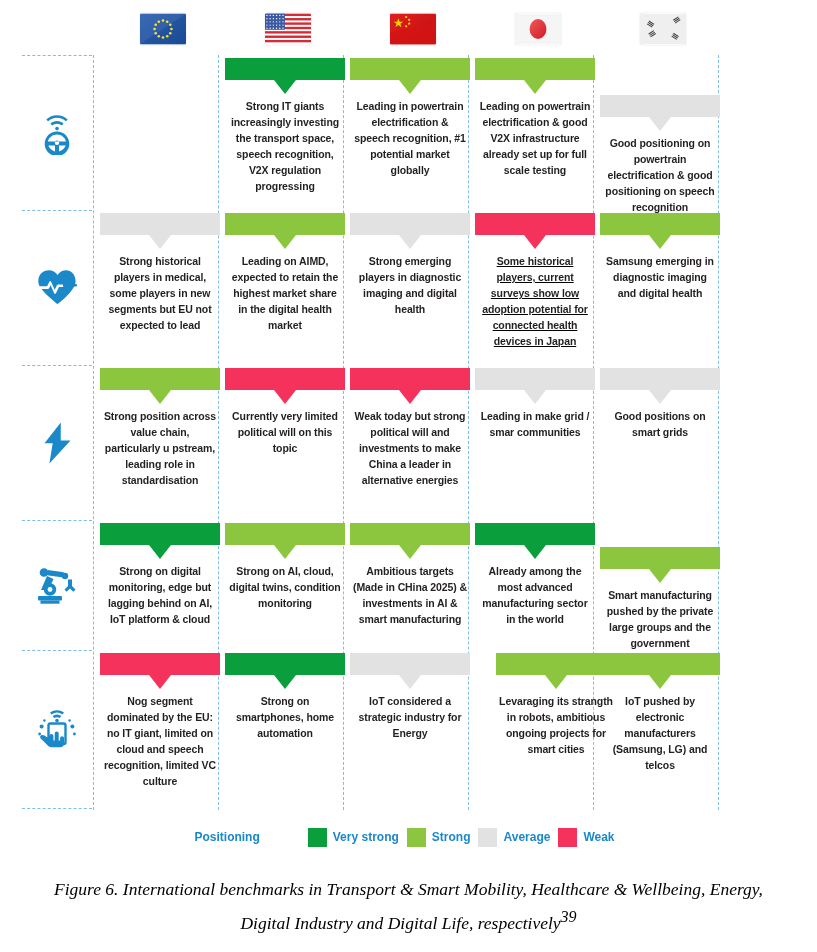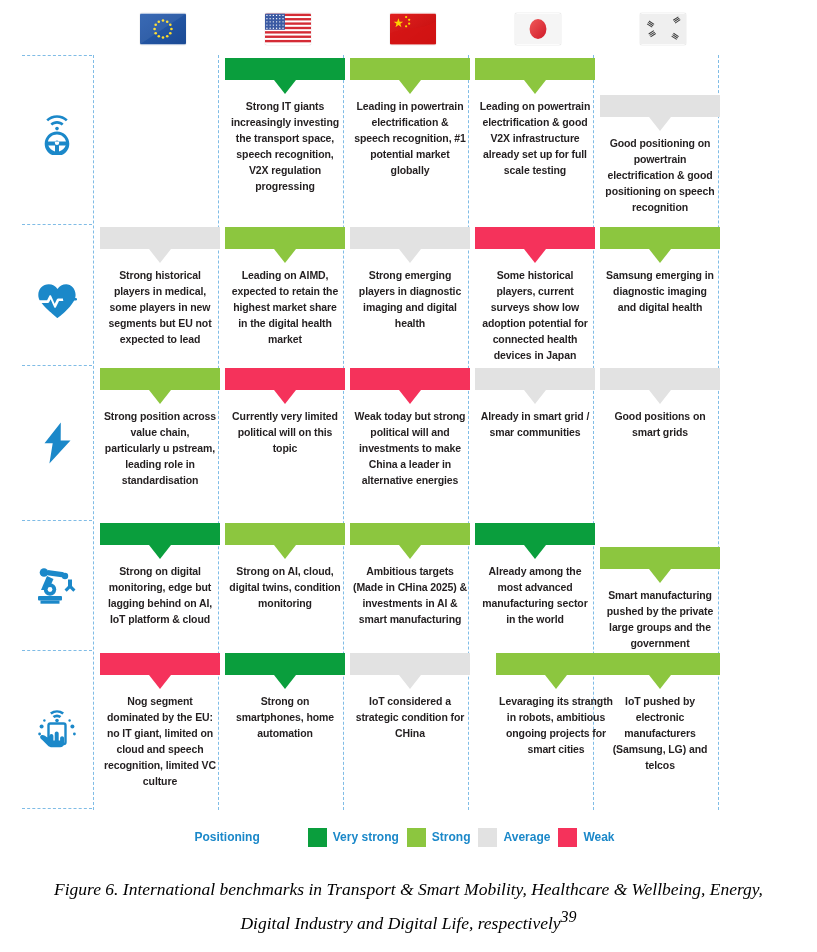--- a/index.html
+++ b/index.html
@@ -333,21 +333,21 @@
           </div>
           <div class="cell-text">Leading on powertrain electrification &amp; good V2X infrastructure already set up for full scale testing</div>
         </div>
         <div class="cell" style="left: 600px; top: 3px; margin-top: 37px;">
           <div class="bar" style="background: rgb(226, 226, 226); color: rgb(226, 226, 226);">
             <span class="notch"></span>
           </div>
           <div class="cell-text">Good positioning on powertrain electrification &amp; good positioning on speech recognition</div>
         </div>
       </div>
-      <div class="row" style="top: 224px; height: 155px;">
+      <div class="row" style="top: 210px; height: 155px;">
         <div class="hsep" style="top: 0px;"></div>
         <div class="row-icon" style="top: 0px; height: 155px;">
           <svg width="46" height="40" viewBox="0 0 46 40" fill="#1b88c9">
             <path d="M32.2 2.3c-3.6 0-6.8 1.9-8.7 4.7-1.9-2.8-5.1-4.7-8.7-4.7C8.9 2.3 4.3 6.9 4.3 12.9c0 2 .5 3.8 1.4 5.4h7.4l2.4-4.7c.3-.6 1.2-.6 1.5 0l3.7 8.1 2.2-4.4c.3-.5.8-.8 1.3-.8h4.1c.7 0 1.3.6 1.3 1.3s-.6 1.3-1.3 1.3h-3.3l-3.2 6.3c-.3.6-1.2.6-1.5 0l-3.7-8.1-1.5 2.9c-.2.4-.7.7-1.2.7H7.6C11.5 26.3 23.5 36 23.5 36S41.6 23 41.6 12.9c0-6-4.6-10.6-9.4-10.6z"></path>
             <rect x="29" y="16" width="14" height="2.6" rx="1.3"></rect>
           </svg>
         </div>
         <div class="cell" style="left: 100px; top: 3px;">
           <div class="bar" style="background: rgb(226, 226, 226); color: rgb(226, 226, 226);">
             <span class="notch"></span>
@@ -359,21 +359,21 @@
             <span class="notch"></span>
           </div>
           <div class="cell-text">Leading on AIMD, expected to retain the highest market share in the digital health market</div>
         </div>
         <div class="cell" style="left: 350px; top: 3px;">
           <div class="bar" style="background: rgb(226, 226, 226); color: rgb(226, 226, 226);">
             <span class="notch"></span>
           </div>
           <div class="cell-text">Strong emerging players in diagnostic imaging and digital health</div>
         </div>
-        <div class="cell" style="left: 475px; top: 3px;">
+        <div class="cell" style="left: 475px; top: 3px; text-decoration: underline;">
           <div class="bar" style="background: rgb(245, 50, 91); color: rgb(245, 50, 91);">
             <span class="notch"></span>
           </div>
           <div class="cell-text">Some historical players, current surveys show low adoption potential for connected health devices in Japan</div>
         </div>
         <div class="cell" style="left: 600px; top: 3px;">
           <div class="bar" style="background: rgb(140, 198, 63); color: rgb(140, 198, 63);">
             <span class="notch"></span>
           </div>
           <div class="cell-text">Samsung emerging in diagnostic imaging and digital health</div>
@@ -401,21 +401,21 @@
         <div class="cell" style="left: 350px; top: 3px;">
           <div class="bar" style="background: rgb(245, 50, 91); color: rgb(245, 50, 91);">
             <span class="notch"></span>
           </div>
           <div class="cell-text">Weak today but strong political will and investments to make China a leader in alternative energies</div>
         </div>
         <div class="cell" style="left: 475px; top: 3px;">
           <div class="bar" style="background: rgb(226, 226, 226); color: rgb(226, 226, 226);">
             <span class="notch"></span>
           </div>
-          <div class="cell-text">Already in smart grid / smar communities</div>
+          <div class="cell-text">Leading in make grid / smar communities</div>
         </div>
         <div class="cell" style="left: 600px; top: 3px;">
           <div class="bar" style="background: rgb(226, 226, 226); color: rgb(226, 226, 226);">
             <span class="notch"></span>
           </div>
           <div class="cell-text">Good positions on smart grids</div>
         </div>
       </div>
       <div class="row" style="top: 520px; height: 130px;">
         <div class="hsep" style="top: 0px;"></div>
@@ -489,21 +489,21 @@
         <div class="cell" style="left: 225px; top: 3px;">
           <div class="bar" style="background: rgb(10, 158, 61); color: rgb(10, 158, 61);">
             <span class="notch"></span>
           </div>
           <div class="cell-text">Strong on smartphones, home automation</div>
         </div>
         <div class="cell" style="left: 350px; top: 3px;">
           <div class="bar" style="background: rgb(226, 226, 226); color: rgb(226, 226, 226);">
             <span class="notch"></span>
           </div>
-          <div class="cell-text">IoT considered a strategic condition for CHina</div>
+          <div class="cell-text">IoT considered a strategic industry for Energy</div>
         </div>
         <div class="cell" style="left: 496px; top: 3px;">
           <div class="bar" style="background: rgb(140, 198, 63); color: rgb(140, 198, 63);">
             <span class="notch"></span>
           </div>
           <div class="cell-text">Levaraging its strangth in robots, ambitious ongoing projects for smart cities</div>
         </div>
         <div class="cell" style="left: 600px; top: 3px;">
           <div class="bar" style="background: rgb(140, 198, 63); color: rgb(140, 198, 63);">
             <span class="notch"></span>

